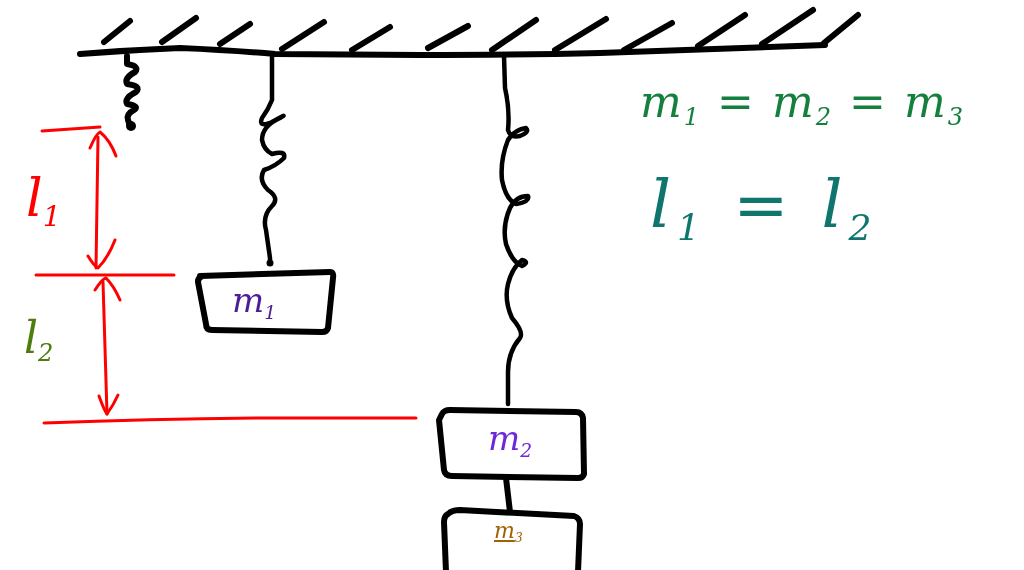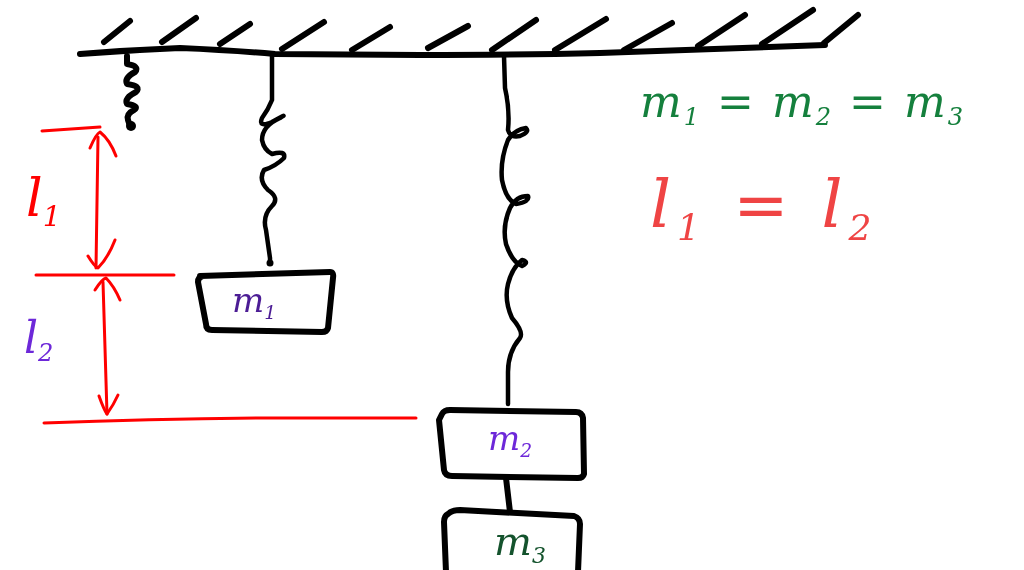--- a/index.html
+++ b/index.html
@@ -76,32 +76,32 @@
       <path class="red" stroke-width="3" d="M103 282 L 107 414"></path>
       <path class="red" stroke-width="3" d="M95 290 Q 102 279 106 278 Q 114 286 120 300"></path>
       <path class="red" stroke-width="3" d="M99 396 Q 104 410 107 414 Q 114 404 118 395"></path>
     </g>
   </g>
 </svg>
 
 <div class="lbl" style="left:26px; top:168px; font-size:52px; color:#ff0000;">
   <span>l</span><span class="sub">1</span>
 </div>
-<div class="lbl" style="left:24px; top:312px; font-size:44px; color:#6d28d9;text-align:center;">
+<div class="lbl" style="left:24px; top:312px; font-size:44px; color:#4d7c0f;text-align:center;">
   <span>l</span><span class="sub">2</span>
 </div>
 
 <div class="lbl" style="left:232px; top:280px; font-size:34px; color:#4c1d95;">
   <span>m</span><span class="sub">1</span>
 </div>
 <div class="lbl" style="left:488px; top:418px; font-size:34px; color:#6d28d9;">
   <span>m</span><span class="sub">2</span>
 </div>
-<div class="lbl" style="left:494px; top:518px; font-size:40px; color:#14532d;">
+<div class="lbl" style="left:494px; top:518px; font-size:22px; color:#a16207;text-decoration:underline;">
   <span>m</span><span class="sub">3</span>
 </div>
 
 <div class="lbl" style="left:640px; top:76px; font-size:44px; color:#15803d; letter-spacing:2px;">
   <span>m</span><span class="sub">1</span><span style="white-space:pre;"> = </span><span>m</span><span class="sub">2</span><span style="white-space:pre;"> = </span><span>m</span><span class="sub">3</span>
 </div>
-<div class="lbl" style="left:650px; top:166px; font-size:66px; color:#ef4444; letter-spacing:6px;">
+<div class="lbl" style="left:650px; top:166px; font-size:66px; color:#0f766e; letter-spacing:6px;">
   <span>l</span><span class="sub">1</span><span style="white-space:pre;"> = </span><span>l</span><span class="sub">2</span>
 </div>
 
 </body></html>

